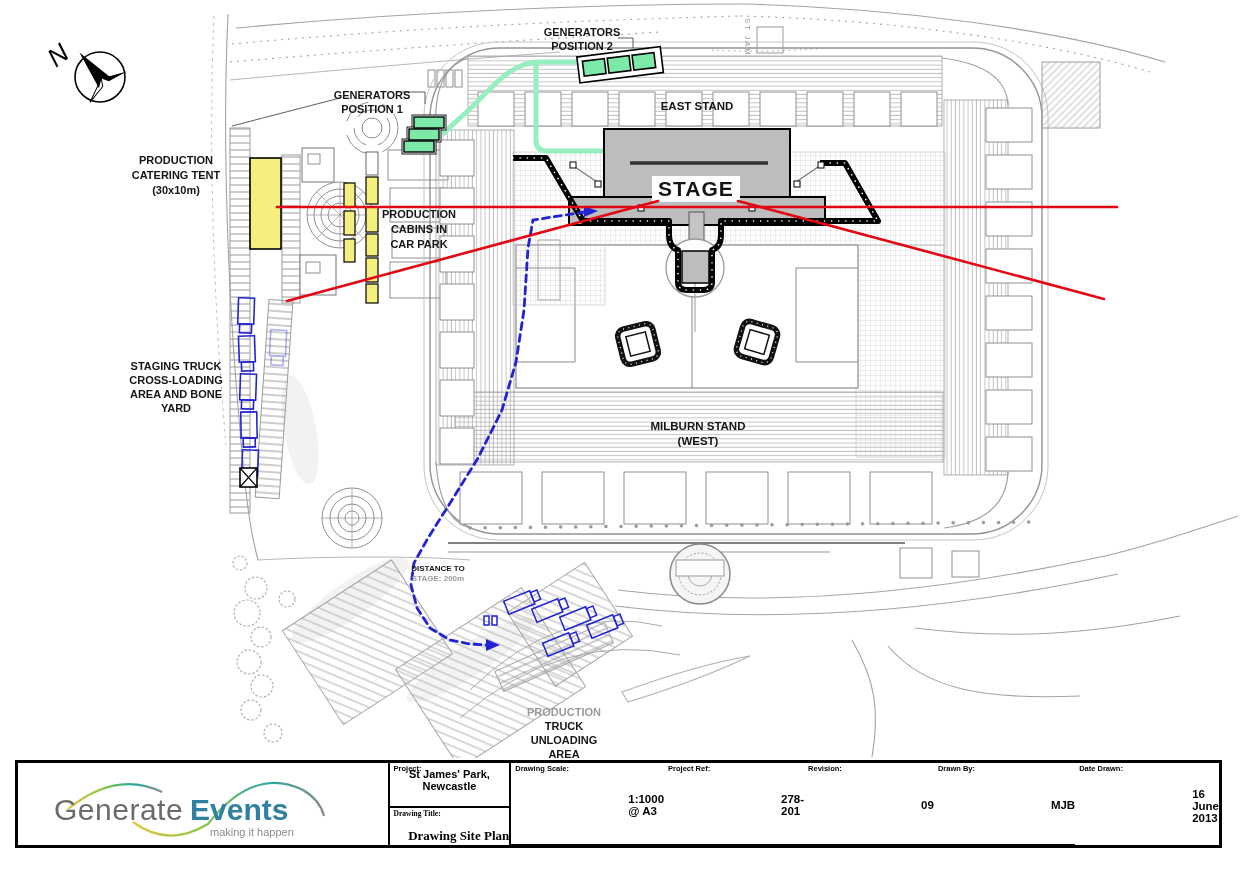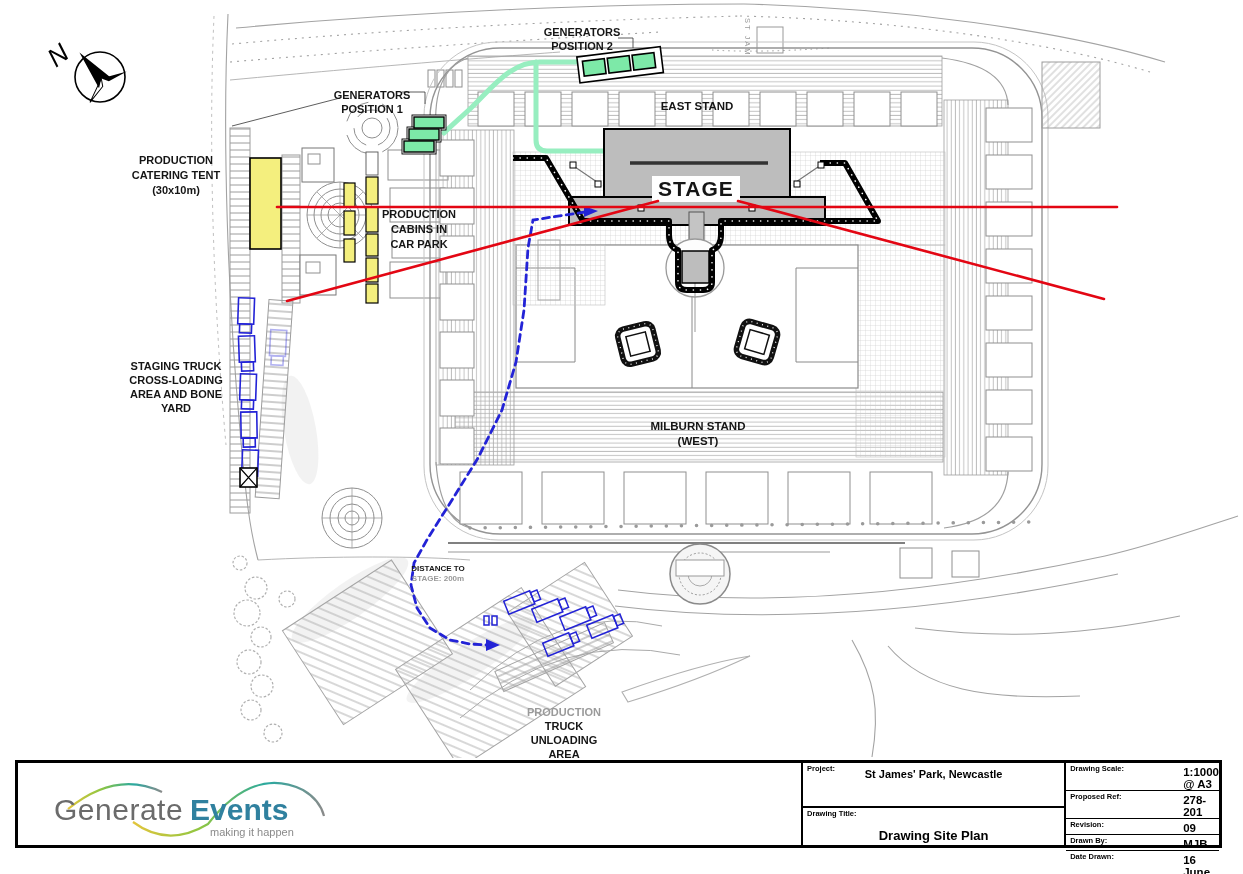--- a/index.html
+++ b/index.html
@@ -8,26 +8,26 @@
   svg text{font-family:"Liberation Sans",sans-serif;}
   .lbl{font-weight:bold;fill:#151515;text-anchor:middle;}
   .lbl-gray{font-weight:bold;fill:#9a9a9a;text-anchor:middle;}
   
   .tb{position:absolute;left:15px;top:760px;width:1207px;height:88px;border:3px solid #000;
       background:#fff;display:flex;box-sizing:border-box;}
   .tb-logo{width:809px;box-sizing:border-box;display:flex;align-items:center;padding-left:20px;}
   .tb-main{width:272px;border-left:2.5px solid #000;box-sizing:border-box;display:flex;flex-direction:column;}
   .tb-cell{position:relative;box-sizing:border-box;}
   .tb-project{height:45px;border-bottom:2px solid #000;text-align:center;}
-  .tb-title{flex:1;text-align:center;}
+  .tb-title{flex:1;text-align:right;font-family:Liberation Serif, serif;}
   .tb-cell-label{position:absolute;top:1px;left:4px;font-size:7.5px;font-weight:bold;color:#000;}
   .tb-proj-1{font-size:15px;font-weight:bold;margin-top:9px;letter-spacing:.3px;}
   .tb-proj-2{font-size:11px;font-weight:bold;margin-top:5px;}
   .tb-title-v{font-size:13px;font-weight:bold;margin-top:20px;}
-  .tb-fields{flex:1;display:flex;flex-direction:column;border-left:2px solid #000;box-sizing:border-box;}
+  .tb-fields{flex:1;display:flex;flex-direction:row;border-left:2px solid #000;box-sizing:border-box;}
   .tb-row{flex:1;position:relative;border-bottom:1.5px solid #000;display:flex;align-items:center;box-sizing:border-box;}
   .tb-row:last-child{border-bottom:none;}
   .f-label{position:absolute;top:1px;left:4px;font-size:7.5px;font-weight:bold;}
   .f-value{margin-left:117px;font-size:11.5px;font-weight:bold;padding-top:3px;}
 </style>
 </head>
 <body>
 
 <div class="canvas">
 
@@ -444,21 +444,21 @@
       <span class="tb-cell-label">Drawing Title:</span>
       <div class="tb-title-v">Drawing Site Plan</div>
     </div>
   </div>
   <div class="tb-fields">
     <div class="tb-row">
       <span class="f-label">Drawing Scale:</span>
       <span class="f-value">1:1000 @ A3</span>
     </div>
     <div class="tb-row">
-      <span class="f-label">Proposed Ref:</span>
+      <span class="f-label">Project Ref:</span>
       <span class="f-value">278-201</span>
     </div>
     <div class="tb-row">
       <span class="f-label">Revision:</span>
       <span class="f-value">09</span>
     </div>
     <div class="tb-row">
       <span class="f-label">Drawn By:</span>
       <span class="f-value">MJB</span>
     </div>

